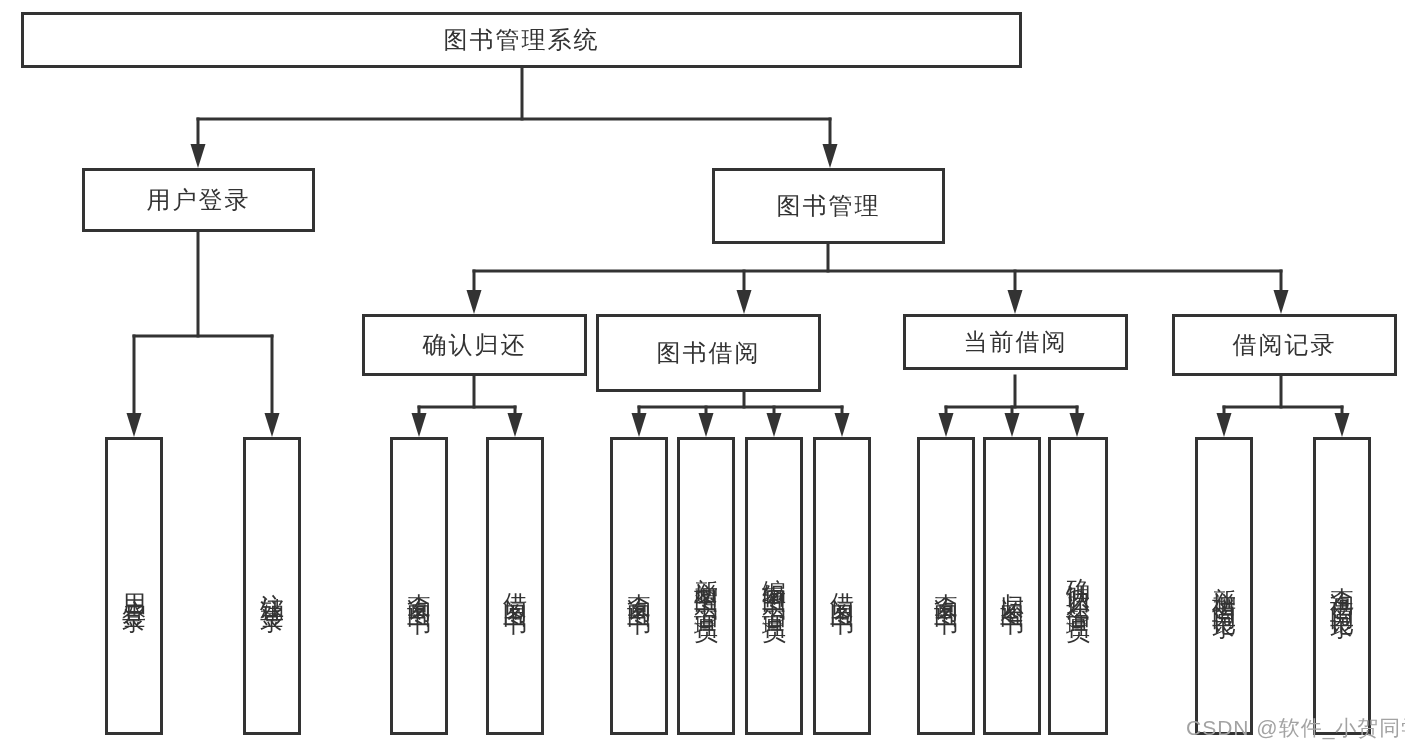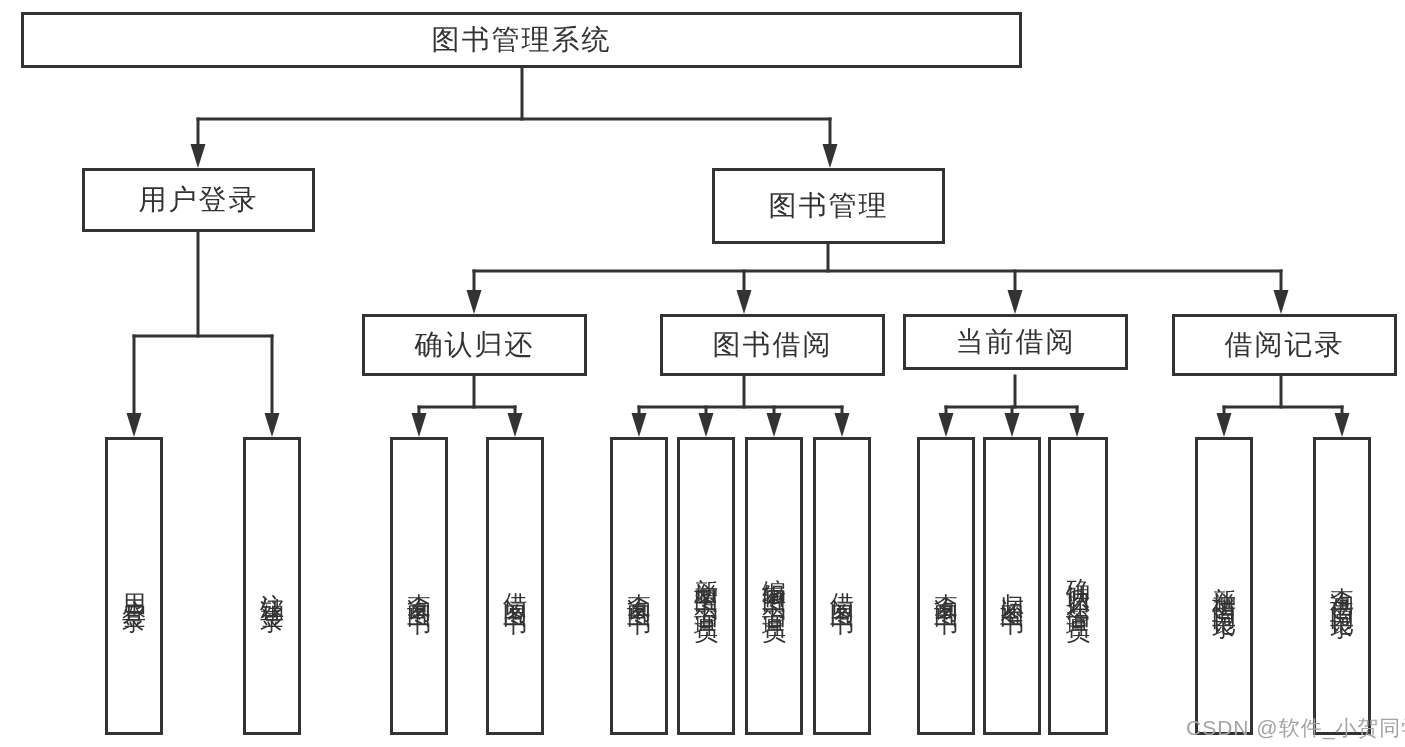--- a/index.html
+++ b/index.html
@@ -23,21 +23,21 @@
     fill:var(--line,#333);
   }
   .box{
     position:absolute;z-index:2;
     box-sizing:border-box;
     border:3px solid var(--line,#333);
     background:#fff;
     display:flex;align-items:center;justify-content:center;
   }
   .hlbl{
-    font-size:28px;color:var(--text,#333);
+    font-size:24px;color:var(--text,#333);
     letter-spacing:2px;white-space:nowrap;
   }
   .vlbl{
     writing-mode:vertical-rl;
     text-orientation:mixed;
     font-size:24px;color:var(--text,#333);
     letter-spacing:6px;line-height:1;
     white-space:nowrap;
   }
   .watermark{
@@ -127,21 +127,21 @@
   <div class="box" style="left:82px;top:168px;width:233px;height:64px">
     <span class="hlbl">用户登录</span>
   </div>
   <div class="box" style="left:712px;top:168px;width:233px;height:76px">
     <span class="hlbl">图书管理</span>
   </div>
 
   <div class="box" style="left:362px;top:314px;width:225px;height:62px">
     <span class="hlbl">确认归还</span>
   </div>
-  <div class="box" style="left:660px;top:314px;width:225px;height:62px">
+  <div class="box" style="left:596px;top:314px;width:225px;height:78px">
     <span class="hlbl">图书借阅</span>
   </div>
   <div class="box" style="left:903px;top:314px;width:225px;height:56px">
     <span class="hlbl">当前借阅</span>
   </div>
   <div class="box" style="left:1172px;top:314px;width:225px;height:62px">
     <span class="hlbl">借阅记录</span>
   </div>
 
   <div class="box" style="left:105px;top:437px;width:58px;height:298px">

